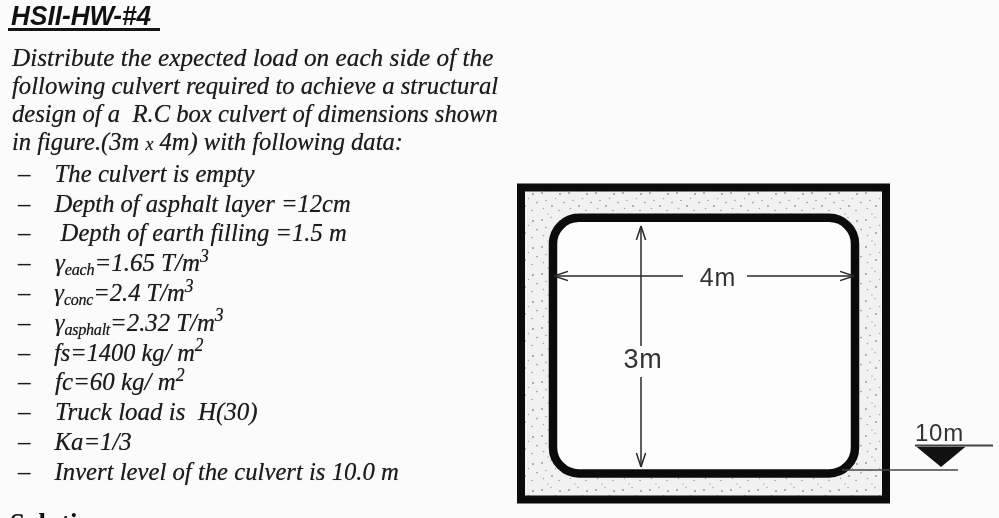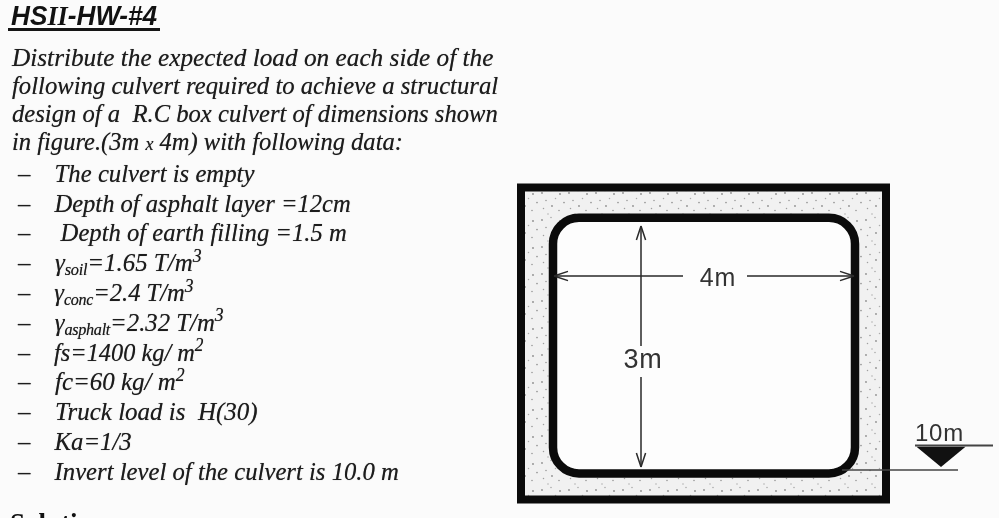--- a/index.html
+++ b/index.html
@@ -2,21 +2,21 @@
 <html><head>
 <meta charset="utf-8">
 <style>
   html,body{margin:0;padding:0;}
   body{width:999px;height:518px;overflow:hidden;position:relative;background:#fbfbfb;
        font-family:"Liberation Serif", serif;}
   .abs{position:absolute;}
   #title{left:11px;top:1px;font-family:"Liberation Sans",sans-serif;
          font-weight:bold;font-style:italic;font-size:27px;color:#111;
          white-space:nowrap;transform:scaleX(0.97);transform-origin:left top;}
-  #title .rn{font-family:Liberation Serif, serif;}
+  #title .rn{font-family:Liberation Sans, sans-serif;}
   #uline{left:8px;top:28.3px;width:152px;height:2.8px;background:#151515;}
   .pl{position:absolute;left:11.5px;font-style:italic;font-size:26px;line-height:28px;
       color:#1c1c1c;white-space:nowrap;transform-origin:left top;text-shadow:0 0 0.7px rgba(30,30,30,0.7);}
   .it{position:absolute;left:17.5px;white-space:nowrap;font-style:italic;
       font-size:26px;color:#1c1c1c;line-height:26px;transform-origin:left top;text-shadow:0 0 0.7px rgba(30,30,30,0.7);}
   .it .d{display:inline-block;width:38.5px;letter-spacing:0;}
   .it sub{font-size:17px;vertical-align:baseline;position:relative;top:4px;line-height:0;
           letter-spacing:-0.3px;}
   .it sup{font-size:18.5px;vertical-align:baseline;position:relative;top:-9.5px;line-height:0;}
   #solution{left:10px;top:507.5px;font-weight:bold;font-size:27px;color:#111;}
@@ -27,21 +27,21 @@
   <div class="abs" id="title">HS<span class="rn">II</span>-HW-#4</div>
   <div class="abs" id="uline"></div>
   <div class="pl" style="top:43.5px;transform:scaleX(0.972)">Distribute the expected load on each side of the</div>
   <div class="pl" style="top:71.5px;transform:scaleX(0.949)">following culvert required to achieve a structural</div>
   <div class="pl" style="top:99.5px;transform:scaleX(0.9475)">design of a&nbsp; R.C box culvert of dimensions shown</div>
   <div class="pl" style="top:127.5px;transform:scaleX(0.944)">in figure.(3m <span class="x">x</span> 4m) with following data:</div>
 
   <div class="it" style="top:161px;transform:scaleX(0.951)"><span class="d">–</span>The culvert is empty</div>
   <div class="it" style="top:190.7px;transform:scaleX(0.945)"><span class="d">–</span>Depth of asphalt layer =12cm</div>
   <div class="it" style="top:220.4px;transform:scaleX(0.947)"><span class="d">–</span>&nbsp;Depth of earth filling =1.5 m</div>
-  <div class="it" style="top:250.2px;transform:scaleX(0.959)"><span class="d">–</span>γ<sub>soil</sub>=1.65 T/m<sup>3</sup></div>
+  <div class="it" style="top:250.2px;transform:scaleX(0.959)"><span class="d">–</span>γ<sub>each</sub>=1.65 T/m<sup>3</sup></div>
   <div class="it" style="top:280px;transform:scaleX(0.944)"><span class="d">–</span>γ<sub>conc</sub>=2.4 T/m<sup>3</sup></div>
   <div class="it" style="top:309.7px;transform:scaleX(0.952)"><span class="d">–</span>γ<sub>asphalt</sub>=2.32 T/m<sup>3</sup></div>
   <div class="it" style="top:339.5px;transform:scaleX(0.936)"><span class="d">–</span>fs=1400 kg/ m<sup>2</sup></div>
   <div class="it" style="top:369.3px;transform:scaleX(0.96)"><span class="d">–</span>fc=60 kg/ m<sup>2</sup></div>
   <div class="it" style="top:399px;transform:scaleX(0.961)"><span class="d">–</span>Truck load is&nbsp; H(30)</div>
   <div class="it" style="top:428.8px;transform:scaleX(0.95)"><span class="d">–</span>Ka=1/3</div>
   <div class="it" style="top:458.6px;transform:scaleX(0.95)"><span class="d">–</span>Invert level of the culvert is 10.0 m</div>
 
   <div class="abs" id="solution">Solution</div>
 

